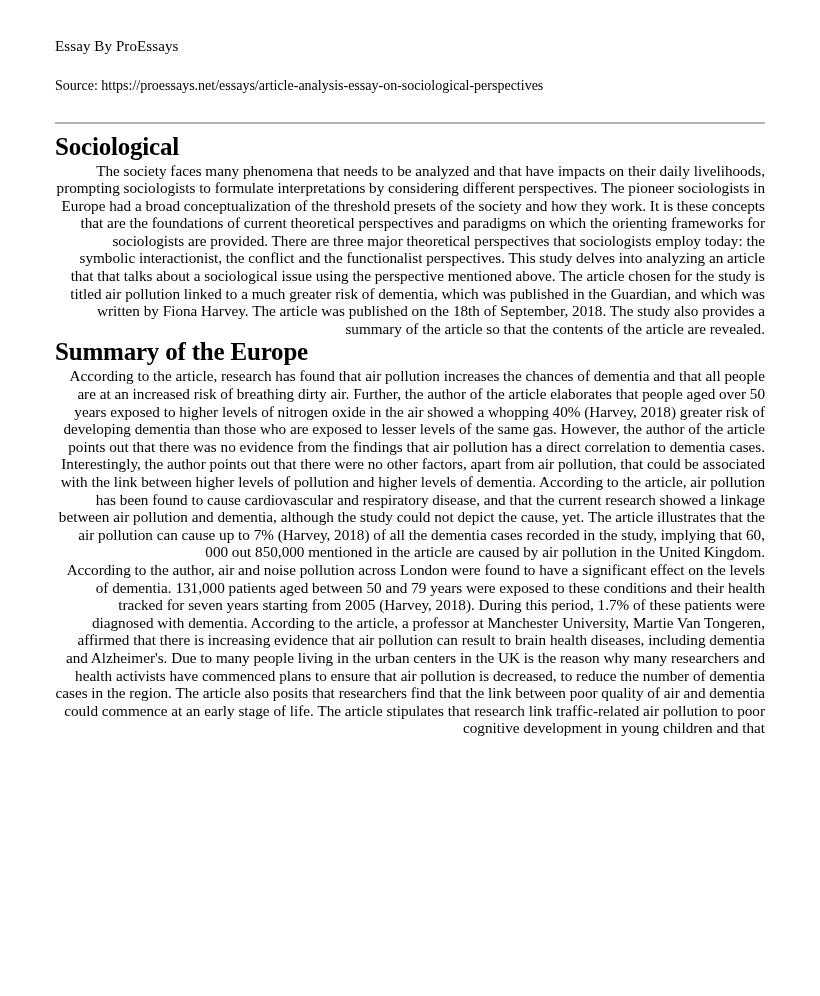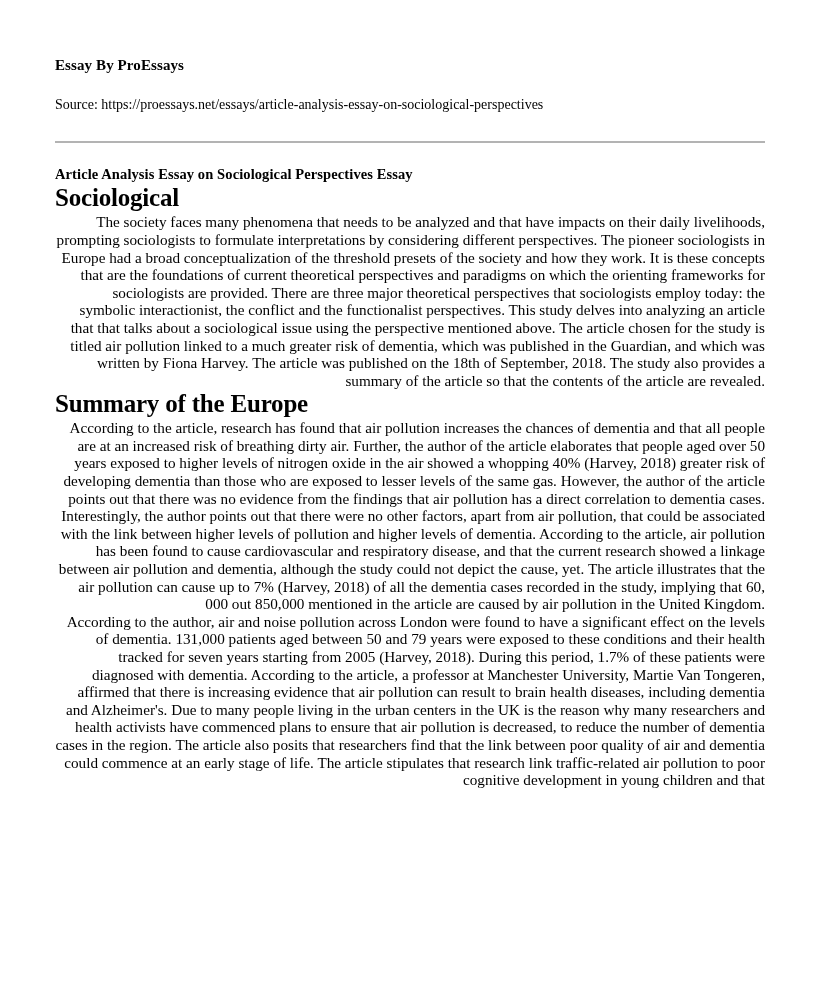--- a/index.html
+++ b/index.html
@@ -17,23 +17,23 @@
   .page {
     position: relative;
     width: 820px;
     height: 996px;
     background: #ffffff;
     box-sizing: border-box;
     padding: 0 55px;
   }
   .site-brand {
     font-size: 15px;
-    font-weight: bold;
+    font-weight: normal;
     line-height: 1.2;
-    padding-top: 56px;
+    padding-top: 37px;
     letter-spacing: 0.1px;
   }
   .source-line {
     font-size: 14px;
     line-height: 1.25;
     margin-top: 22px;
     word-break: break-all;
   }
   .divider {
     margin-top: 27px;
@@ -81,21 +81,20 @@
 <body>
 
 <div class="page">
 
   <div class="site-brand">Essay By ProEssays</div>
 
   <div class="source-line">Source: https://proessays.net/essays/article-analysis-essay-on-sociological-perspectives</div>
 
   <hr class="divider">
 
-  <div class="doc-title">Article Analysis Essay on Sociological Perspectives Essay</div>
 
   <h2 class="section-heading section-intro-heading">Sociological</h2>
 
   <p class="body-text intro-para">The society faces many phenomena that needs to be analyzed and that have impacts on their daily livelihoods, prompting sociologists to formulate interpretations by considering different perspectives. The pioneer sociologists in Europe had a broad conceptualization of the threshold presets of the society and how they work. It is these concepts that are the foundations of current theoretical perspectives and paradigms on which the orienting frameworks for sociologists are provided. There are three major theoretical perspectives that sociologists employ today: the symbolic interactionist, the conflict and the functionalist perspectives. This study delves into analyzing an article that that talks about a sociological issue using the perspective mentioned above. The article chosen for the study is titled air pollution linked to a much greater risk of dementia, which was published in the Guardian, and which was written by Fiona Harvey. The article was published on the 18th of September, 2018. The study also provides a summary of the article so that the contents of the article are revealed.</p>
 
   <h2 class="section-heading section-summary-heading">Summary of the Europe</h2>
 
   <p class="body-text summary-para-1">According to the article, research has found that air pollution increases the chances of dementia and that all people are at an increased risk of breathing dirty air. Further, the author of the article elaborates that people aged over 50 years exposed to higher levels of nitrogen oxide in the air showed a whopping 40% (Harvey, 2018) greater risk of developing dementia than those who are exposed to lesser levels of the same gas. However, the author of the article points out that there was no evidence from the findings that air pollution has a direct correlation to dementia cases. Interestingly, the author points out that there were no other factors, apart from air pollution, that could be associated with the link between higher levels of pollution and higher levels of dementia. According to the article, air pollution has been found to cause cardiovascular and respiratory disease, and that the current research showed a linkage between air pollution and dementia, although the study could not depict the cause, yet. The article illustrates that the air pollution can cause up to 7% (Harvey, 2018) of all the dementia cases recorded in the study, implying that 60, 000 out 850,000 mentioned in the article are caused by air pollution in the United Kingdom.</p>
 
   <p class="body-text summary-para-2">According to the author, air and noise pollution across London were found to have a significant effect on the levels of dementia. 131,000 patients aged between 50 and 79 years were exposed to these conditions and their health tracked for seven years starting from 2005 (Harvey, 2018). During this period, 1.7% of these patients were diagnosed with dementia. According to the article, a professor at Manchester University, Martie Van Tongeren, affirmed that there is increasing evidence that air pollution can result to brain health diseases, including dementia and Alzheimer's. Due to many people living in the urban centers in the UK is the reason why many researchers and health activists have commenced plans to ensure that air pollution is decreased, to reduce the number of dementia cases in the region. The article also posits that researchers find that the link between poor quality of air and dementia could commence at an early stage of life. The article stipulates that research link traffic-related air pollution to poor cognitive development in young children and that</p>

